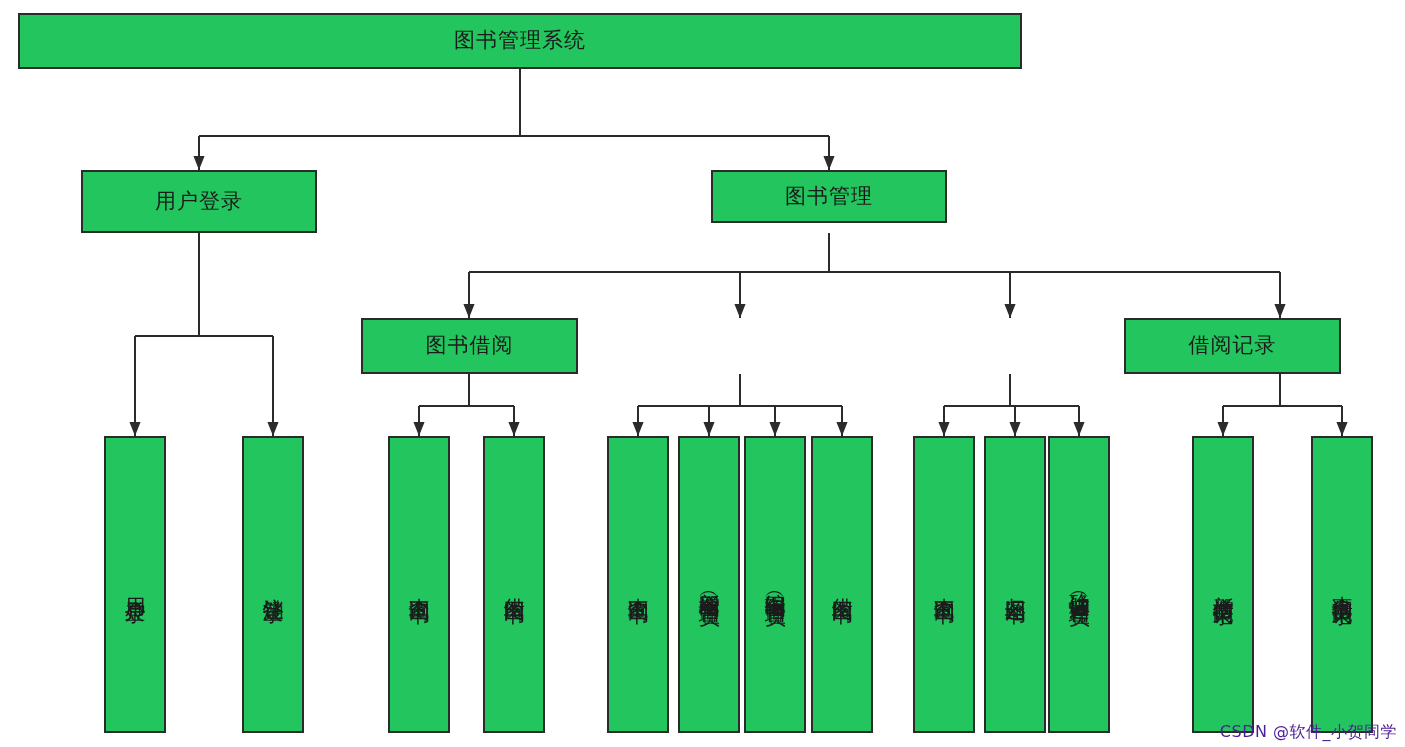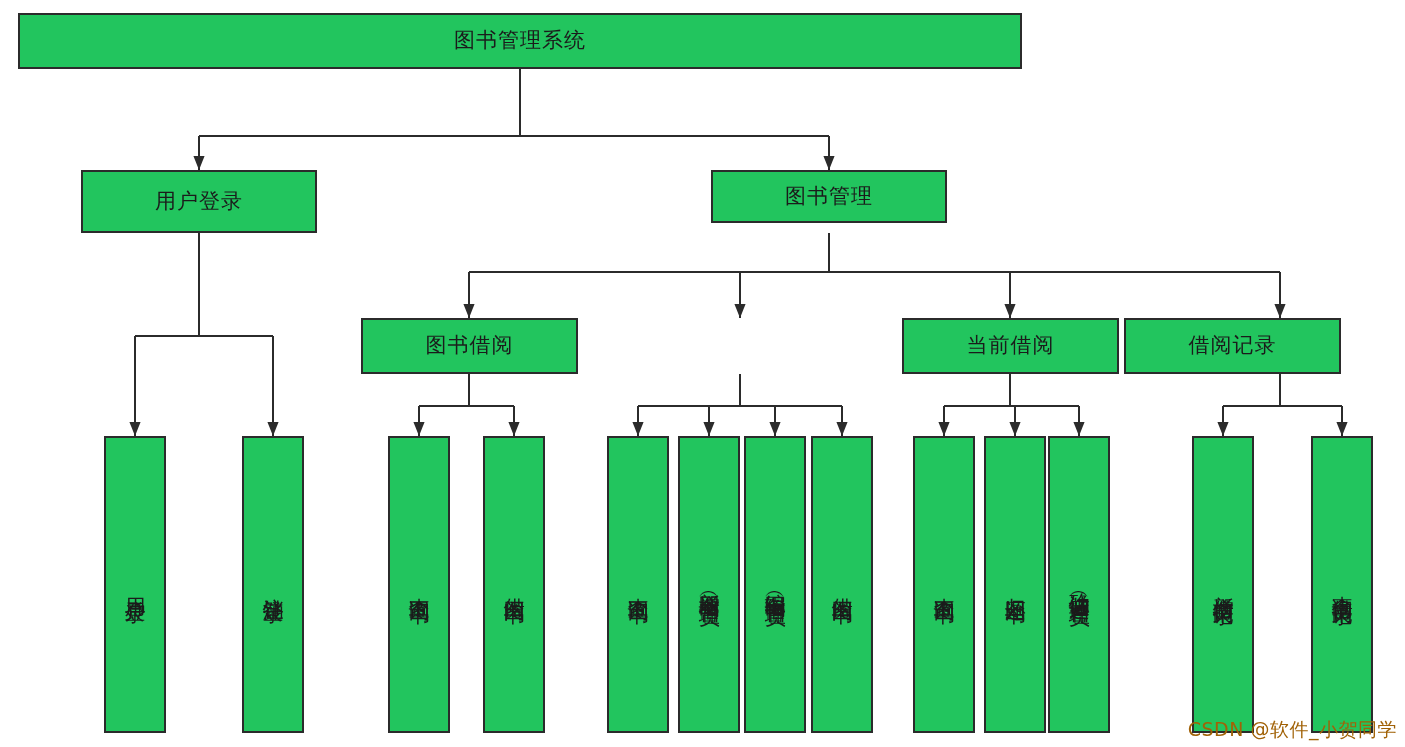--- a/index.html
+++ b/index.html
@@ -57,22 +57,22 @@
     white-space: nowrap;
   }
   .node.horizontal > .label {
     display: block;
     white-space: nowrap;
   }
   #watermark {
     position: absolute;
     right: 8px;
     bottom: 4px;
-    font-size: 19px;
-    color: #a16207;
+    font-size: 16px;
+    color: #4c1d95;
     white-space: nowrap;
     letter-spacing: 0.5px;
   }
 </style>
 </head>
 <body>
 
 <div id="diagram-root">
 
   <svg id="edges-layer" viewBox="0 0 1405 747" width="1405" height="747" xmlns="http://www.w3.org/2000/svg">
@@ -137,23 +137,20 @@
   <div class="node horizontal" id="node-user-login" style="left: 81px; top: 170px; width: 236px; height: 63px;">
     <span class="label">用户登录</span>
   </div>
   <div class="node horizontal" id="node-book-management" style="left: 711px; top: 170px; width: 236px; height: 53px;">
     <span class="label">图书管理</span>
   </div>
 
   <div class="node horizontal" id="node-new-book-recommend" style="left: 361px; top: 318px; width: 217px; height: 56px;">
     <span class="label">图书借阅</span>
   </div>
-  <div class="node horizontal" id="node-current-borrow" style="left: 902px; top: 318px; width: 217px; height: 56px;">
-    <span class="label">当前借阅</span>
-  </div>
   <div class="node horizontal" id="node-borrow-record" style="left: 1124px; top: 318px; width: 217px; height: 56px;">
     <span class="label">借阅记录</span>
   </div>
 
   <div id="leaves-container">
       <div class="node vertical" style="left: 104px; top: 436px; width: 62px; height: 297px;">
         <span class="label">用户登录</span>
       </div>
       <div class="node vertical" style="left: 242px; top: 436px; width: 62px; height: 297px;">
         <span class="label">注销登录</span>

